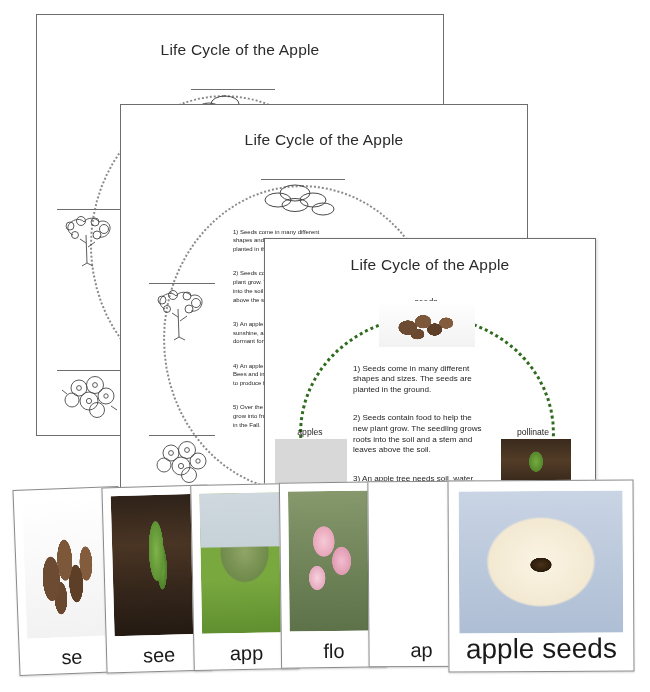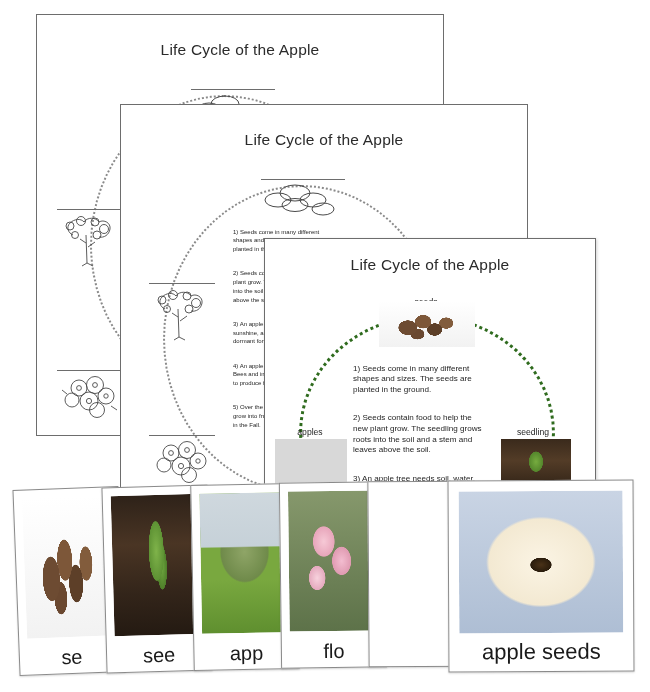--- a/index.html
+++ b/index.html
@@ -307,21 +307,21 @@
   <div class="sheet sheet-front">
     <div class="sheet-title">Life Cycle of the Apple</div>
 
     <div class="cycle-ring" style="left:34px; top:76px; width:256px; height:236px;"></div>
 
     <div class="photo-label" style="left:106px; top:49px; width:110px;margin-top:9px;">seeds</div>
     <div class="photo" style="left:114px; top:62px; width:96px; height:46px; background:#ffffff;">
       <div class="img-seeds"></div>
     </div>
 
-    <div class="photo-label" style="left:222px; top:188px; width:92px;">seedling</div>
+    <div class="photo-label" style="left:222px; top:188px; width:92px;">pollinate</div>
     <div class="photo" style="left:236px; top:200px; width:70px; height:54px;">
       <div class="img-seedling2"></div>
     </div>
 
     <div class="photo-label" style="left:6px; top:188px; width:78px;">apples</div>
     <div class="photo" style="left:10px; top:200px; width:72px; height:54px;">
       <div class="img-tiny-apples"></div>
     </div>
 
     <div class="body-text" style="left:88px; top:114px;">
@@ -358,23 +358,24 @@
       <div class="card-photo" style="left:8px; top:8px; right:8px; height:140px;">
         <div class="img-blossom"></div>
       </div>
       <div class="card-label">flo</div>
     </div>
 
     <div class="card" style="left:368px; top:481px; width:106px; height:186px; transform:rotate(-0.4deg); z-index:14;">
       <div class="card-photo" style="left:8px; top:8px; right:8px; height:140px;">
         <div class="img-apples"></div>
       </div>
+      <div class="card-label">ap</div>
     </div>
 
     <div class="card" style="left:448px; top:480px; width:186px; height:192px; transform:rotate(-0.3deg); z-index:15;">
       <div class="card-photo" style="left:10px; top:10px; right:10px; height:142px;">
         <div class="img-apple-half"></div>
       </div>
-      <div class="card-label" style="font-size:22px; bottom:6px;">apple seeds</div>
+      <div class="card-label" style="font-size:28px; bottom:6px;">apple seeds</div>
     </div>
 
   </div>
 </div>
 
 </body></html>

